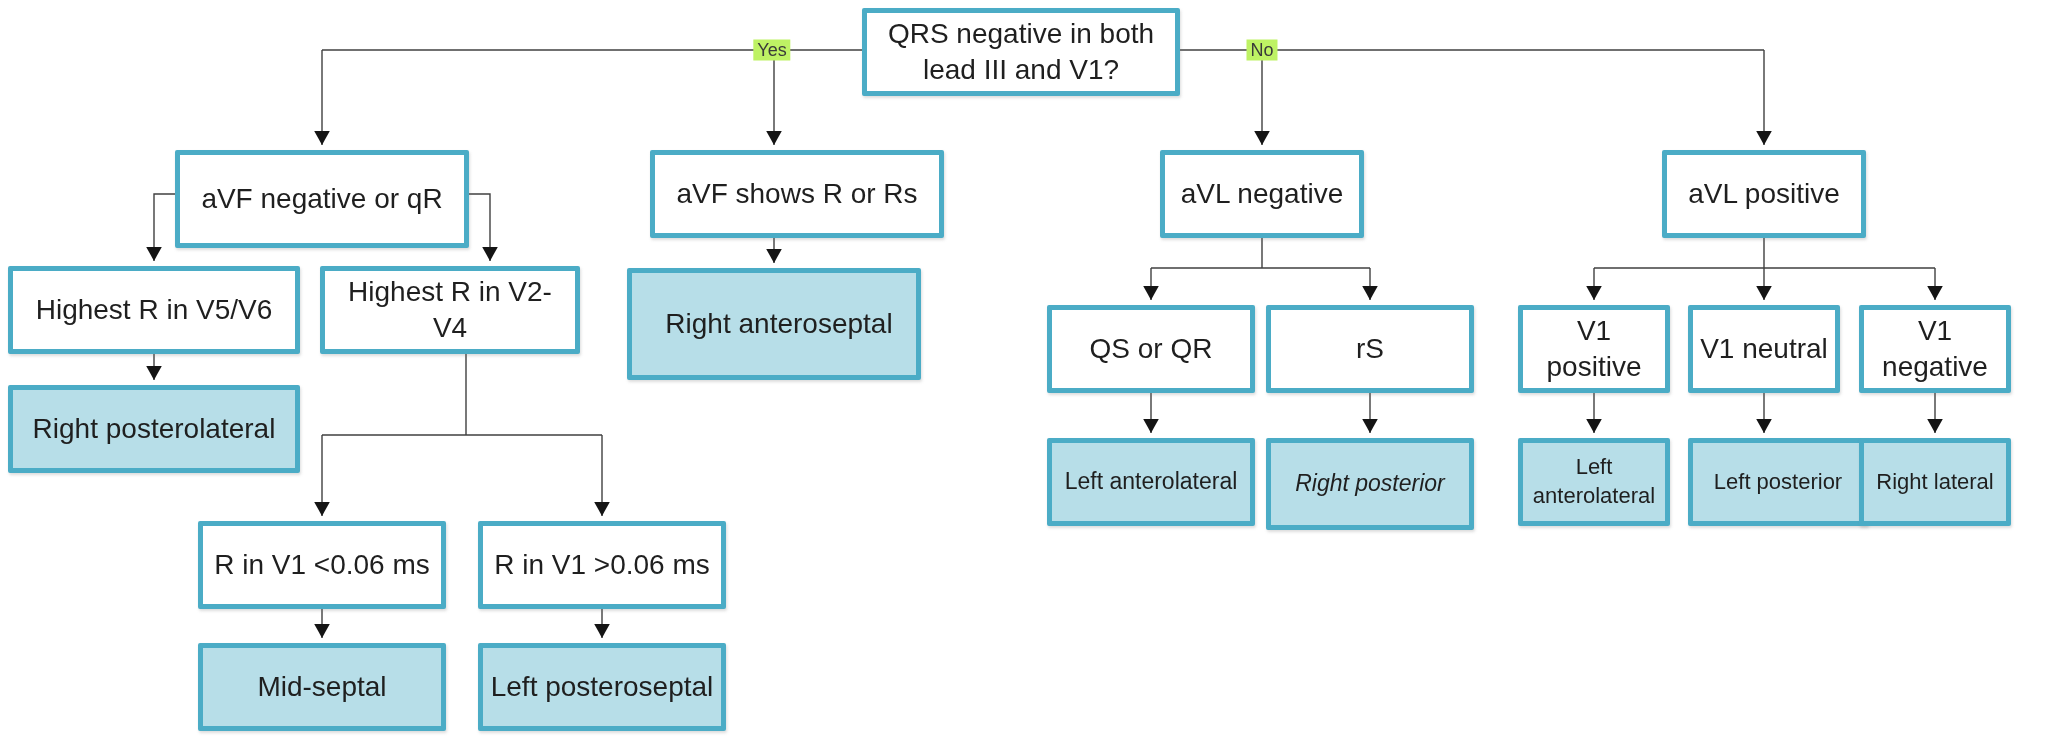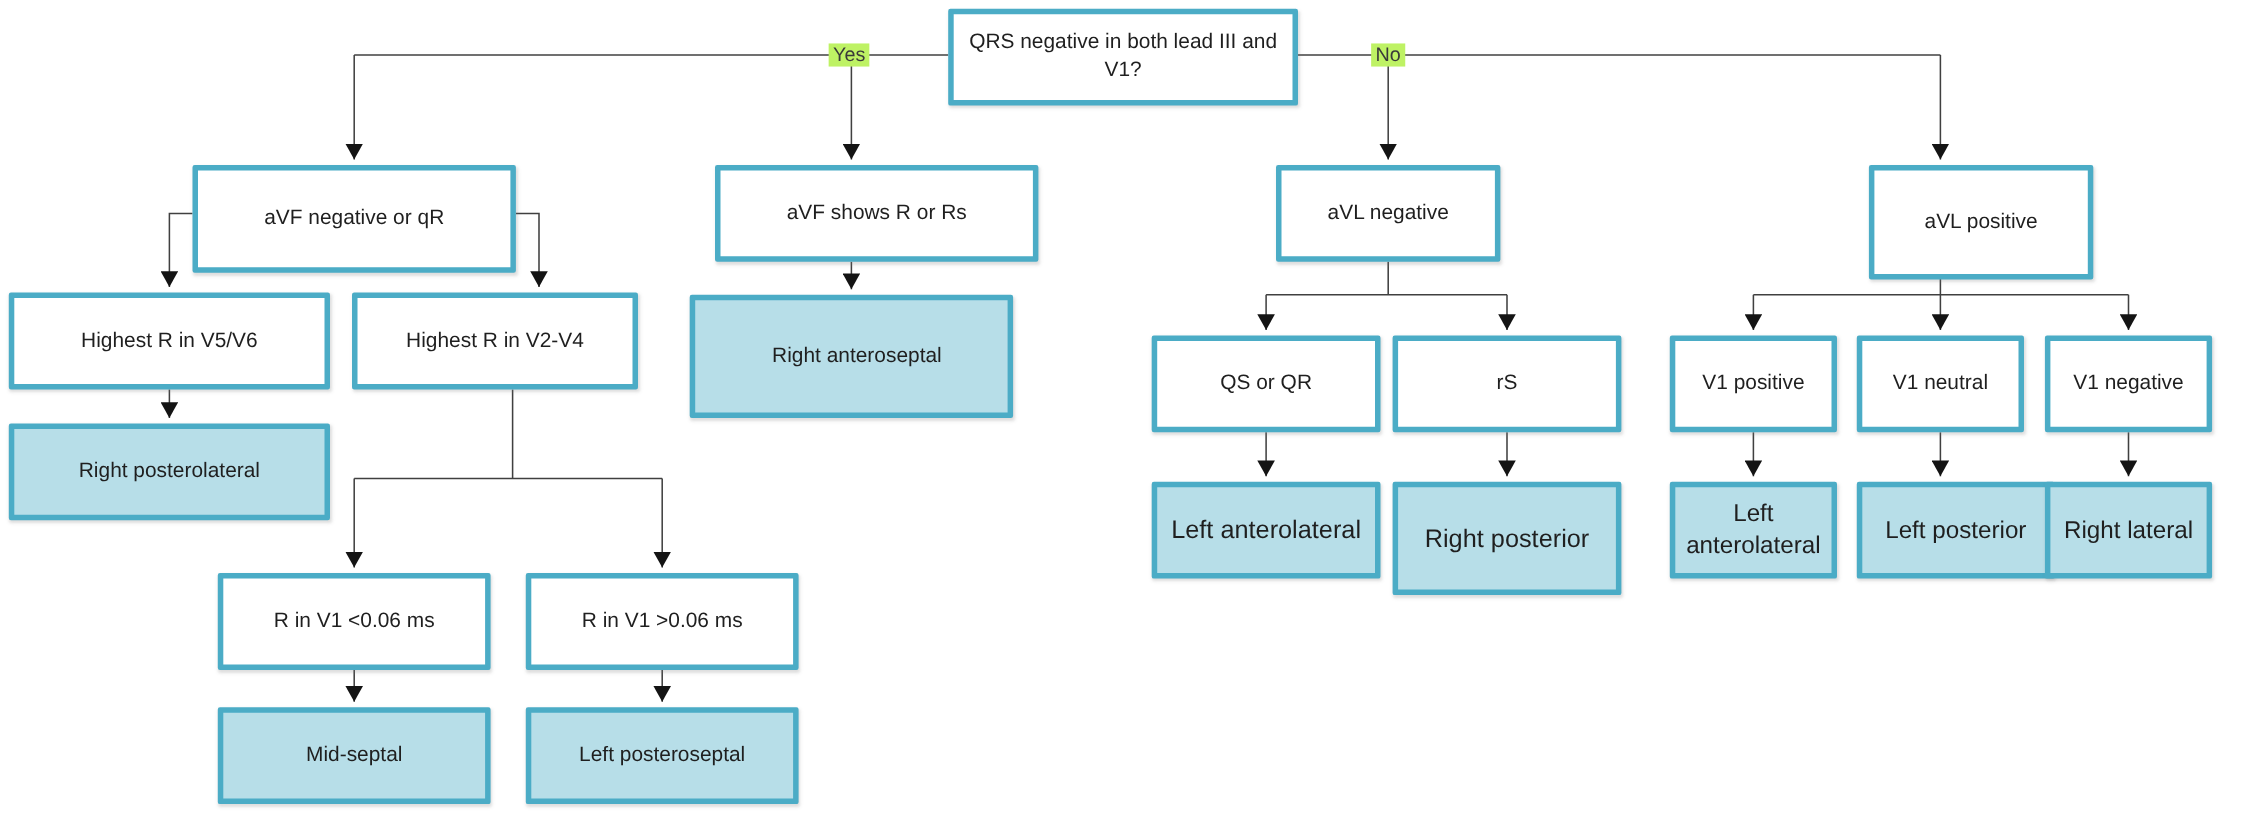--- a/index.html
+++ b/index.html
@@ -13,21 +13,21 @@
   .canvas{
     position:relative;width:2048px;height:744px;background:#ffffff;
     font-family:"Liberation Sans",sans-serif;color:var(--ink);overflow:hidden;
   }
   svg.wires{position:absolute;left:0;top:0;width:2048px;height:744px;}
   .wire{stroke:var(--wire);stroke-width:1.4;fill:none;}
   .node{
     position:absolute;box-sizing:border-box;
     border:5px solid var(--accent);border-radius:2px;background:#ffffff;
     display:flex;align-items:center;justify-content:center;text-align:center;
-    font-size:19px;line-height:1.3;padding:2px 6px;
+    font-size:28px;line-height:1.3;padding:2px 6px;
     box-shadow:1px 2px 3px rgba(120,120,120,0.25);
   }
   .node.outcome{background:var(--fill);}
   .node.root{padding:2px 9px;}
   .fs23{font-size:23px;}
   .fs22{font-size:22px;}
   .edge-label{
     position:absolute;transform:translate(-50%,-50%);
     background:#bef264;padding:0 4px;font-size:18px;color:#3a3a3a;
   }
@@ -80,39 +80,39 @@
   </svg>
 
   <div class="edge-label" style="left:772px;top:50px;">Yes</div>
   <div class="edge-label" style="left:1262px;top:50px;">No</div>
 
   <div class="node root" style="left:862px;top:8px;width:318px;height:88px;">QRS negative in both lead III and V1?</div>
 
   <div class="node" style="left:175px;top:150px;width:294px;height:98px;">aVF negative or qR</div>
   <div class="node" style="left:627px;top:150px;width:294px;height:88px;margin-left:23px;">aVF shows R or Rs</div>
   <div class="node" style="left:1160px;top:150px;width:204px;height:88px;">aVL negative</div>
-  <div class="node" style="left:1662px;top:150px;width:204px;height:104px;margin-left:37px;">aVL positive</div>
+  <div class="node" style="left:1662px;top:150px;width:204px;height:88px;">aVL positive</div>
 
   <div class="node" style="left:8px;top:266px;width:292px;height:88px;">Highest R in V5/V6</div>
   <div class="node" style="left:320px;top:266px;width:260px;height:88px;">Highest R in V2-V4</div>
   <div class="node outcome" style="left:627px;top:268px;width:294px;height:112px;padding-left:16px;">Right anteroseptal</div>
 
   <div class="node outcome" style="left:8px;top:385px;width:292px;height:88px;text-align:right;">Right posterolateral</div>
 
   <div class="node" style="left:198px;top:521px;width:248px;height:88px;">R in V1 &lt;0.06 ms</div>
   <div class="node" style="left:478px;top:521px;width:248px;height:88px;">R in V1 &gt;0.06 ms</div>
 
   <div class="node outcome" style="left:198px;top:643px;width:248px;height:88px;">Mid-septal</div>
   <div class="node outcome" style="left:478px;top:643px;width:248px;height:88px;">Left posteroseptal</div>
 
   <div class="node" style="left:1047px;top:305px;width:208px;height:88px;">QS or QR</div>
   <div class="node" style="left:1266px;top:305px;width:208px;height:88px;">rS</div>
 
   <div class="node outcome fs23" style="left:1047px;top:438px;width:208px;height:88px;">Left anterolateral</div>
-  <div class="node outcome fs23" style="left:1266px;top:438px;width:208px;height:103px;">Right posterior</div>
+  <div class="node outcome fs23" style="left:1266px;top:438px;width:208px;height:92px;font-style:italic;">Right posterior</div>
 
   <div class="node" style="left:1518px;top:305px;width:152px;height:88px;">V1 positive</div>
   <div class="node" style="left:1688px;top:305px;width:152px;height:88px;">V1 neutral</div>
   <div class="node" style="left:1859px;top:305px;width:152px;height:88px;">V1 negative</div>
 
   <div class="node outcome fs22" style="left:1518px;top:438px;width:152px;height:88px;">Left anterolateral</div>
   <div class="node outcome fs22" style="left:1688px;top:438px;width:180px;height:88px;">Left posterior</div>
   <div class="node outcome fs22" style="left:1859px;top:438px;width:152px;height:88px;">Right lateral</div>
 
 </div>

